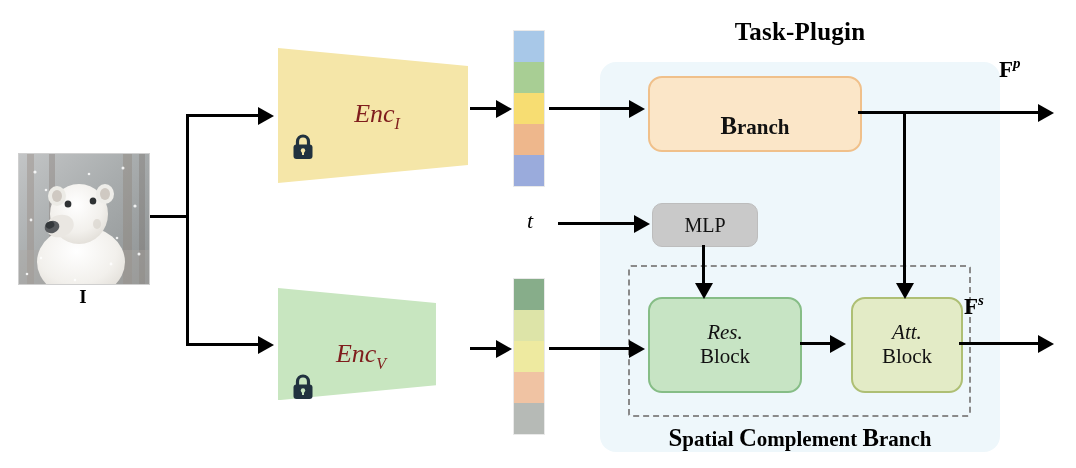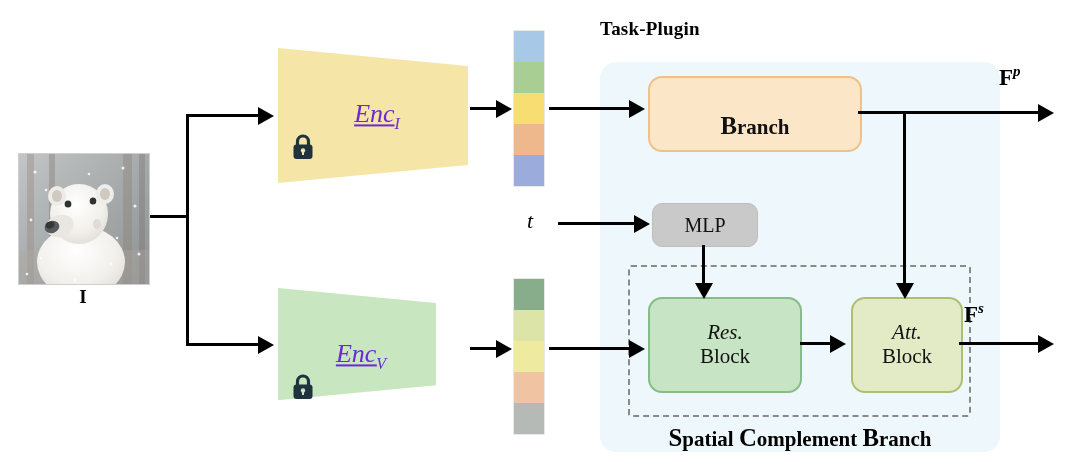--- a/index.html
+++ b/index.html
@@ -12,41 +12,41 @@
        border:1px solid #cfcfcf;overflow:hidden;background:#b9bcc0;}
   #input-image svg{display:block;}
   #input-label{left:18px;top:286px;width:130px;text-align:center;
        font-size:19px;font-weight:bold;}
 
   
   .trap{position:absolute;}
   .trap .shape{position:absolute;inset:0;}
   .trap .enc-text{position:absolute;left:8px;right:0;top:50%;
        transform:translateY(-50%);text-align:center;
-       font-style:italic;font-size:26px;color:#6d28d9;text-decoration:underline;}
+       font-style:italic;font-size:26px;color:#7f1d1d;}
   .trap .enc-text sub{font-size:16px;font-style:italic;}
   .lock{position:absolute;width:22px;height:26px;}
 
   #enc-i{left:278px;top:48px;width:190px;height:135px;}
   #enc-v{left:278px;top:288px;width:158px;height:135px;}
   #enc-i .lock{left:14px;top:86px;}
   #enc-v .lock{left:14px;top:86px;}
 
   
   .strip{position:absolute;width:30px;border:1px solid #e9e9e9;
         display:flex;flex-direction:column;}
   .strip div{flex:1 1 auto;}
   #strip-i{left:513px;top:30px;height:155px;}
   #strip-v{left:513px;top:278px;height:155px;}
 
   
   #task-plugin-panel{left:600px;top:62px;width:400px;height:390px;
        background:#eef7fb;border-radius:16px;}
-  #task-plugin-title{left:600px;top:18px;width:400px;text-align:left;
-       font-size:19px;font-weight:bold;letter-spacing:.2px;}
+  #task-plugin-title{left:600px;top:18px;width:400px;text-align:center;
+       font-size:25px;font-weight:bold;letter-spacing:.2px;}
 
   
   .rbox{position:absolute;border-radius:14px;display:flex;
         align-items:center;justify-content:center;text-align:center;
         line-height:1.12;color:#111;}
   #task-prompt-branch{left:648px;top:76px;width:210px;height:72px;
         background:#fbe6c8;border:2px solid #f0c08a;
         font-size:21px;font-weight:bold;}
   #mlp-box{left:652px;top:203px;width:104px;height:42px;
         background:#c9c9c9;border:1px solid #bdbdbd;border-radius:10px;
@@ -67,21 +67,21 @@
   .ln{position:absolute;background:#000;}
   .hl{height:3px;}
   .vl{width:3px;}
   .arrowhead{position:absolute;width:0;height:0;}
   .ar-right{border-top:9px solid transparent;border-bottom:9px solid transparent;
         border-left:16px solid #000;}
   .ar-down{border-left:9px solid transparent;border-right:9px solid transparent;
         border-top:16px solid #000;}
 
   
-  .outlabel{position:absolute;font-size:23px;font-weight:bold;margin-top:8px;}
+  .outlabel{position:absolute;font-size:23px;font-weight:bold;}
   .outlabel sup{font-size:15px;font-style:italic;font-weight:bold;}
   #t-label{left:527px;top:208px;font-size:22px;font-style:italic;}
 </style>
 </head>
 <body>
 
 <div class="abs" id="input-image">
   <svg width="130" height="130" viewBox="0 0 130 130">
     <defs>
       <linearGradient id="bgGrad" x1="0" y1="0" x2="1" y2="1">

